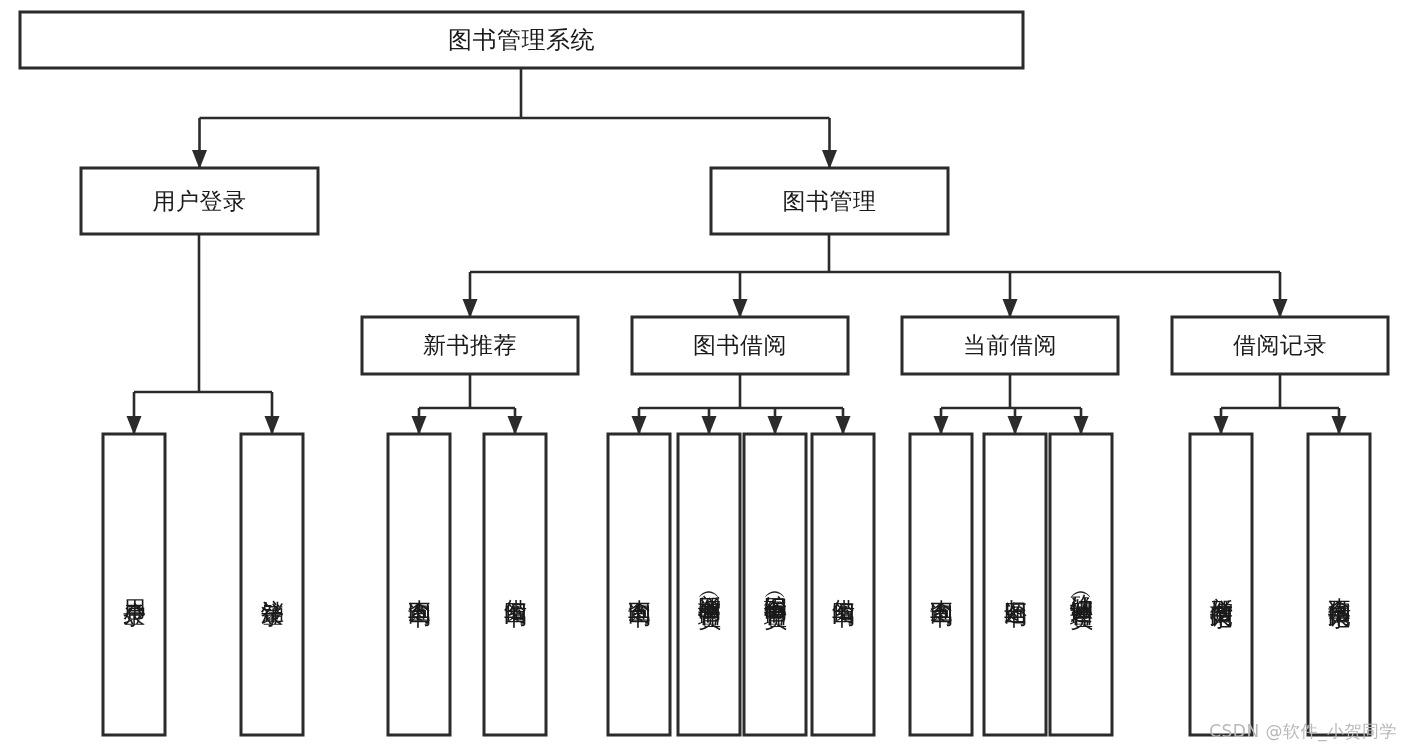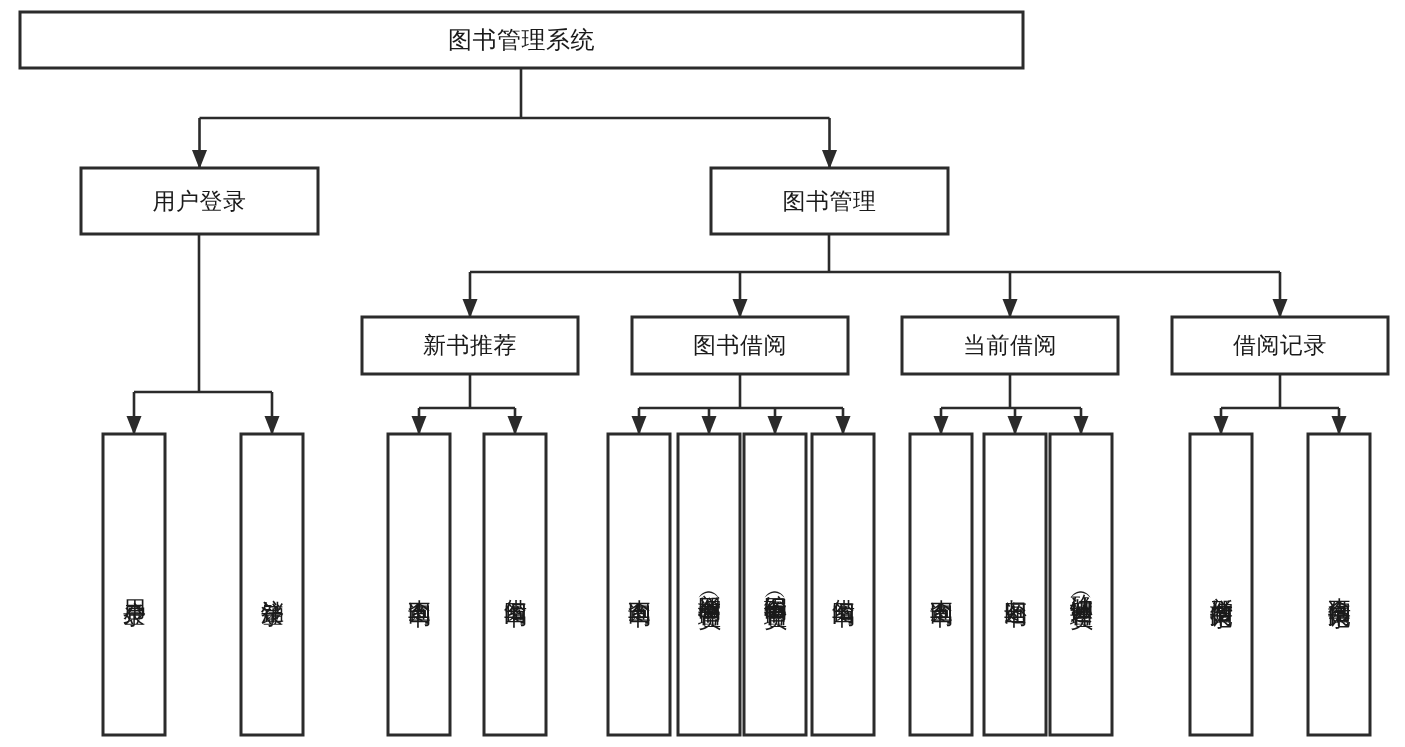--- a/index.html
+++ b/index.html
@@ -204,13 +204,14 @@
       <div class="vlabel" style="left: 678px; top: 434px; width: 62px; height: 301px;">新增图书（管理员）</div>
       <div class="vlabel" style="left: 744px; top: 434px; width: 62px; height: 301px;">编辑图书（管理员）</div>
       <div class="vlabel" style="left: 812px; top: 434px; width: 62px; height: 301px;">借阅图书</div>
       <div class="vlabel" style="left: 910px; top: 434px; width: 62px; height: 301px;">查询图书</div>
       <div class="vlabel" style="left: 984px; top: 434px; width: 62px; height: 301px;">归还图书</div>
       <div class="vlabel" style="left: 1050px; top: 434px; width: 62px; height: 301px;">确认归还（管理员）</div>
       <div class="vlabel" style="left: 1190px; top: 434px; width: 62px; height: 301px;">新增借阅记录</div>
       <div class="vlabel" style="left: 1308px; top: 434px; width: 62px; height: 301px;">查询借阅记录</div>
     </div>
 
+  <div class="watermark">CSDN @软件_小贺同学</div>
 </div>
 
 </body></html>

